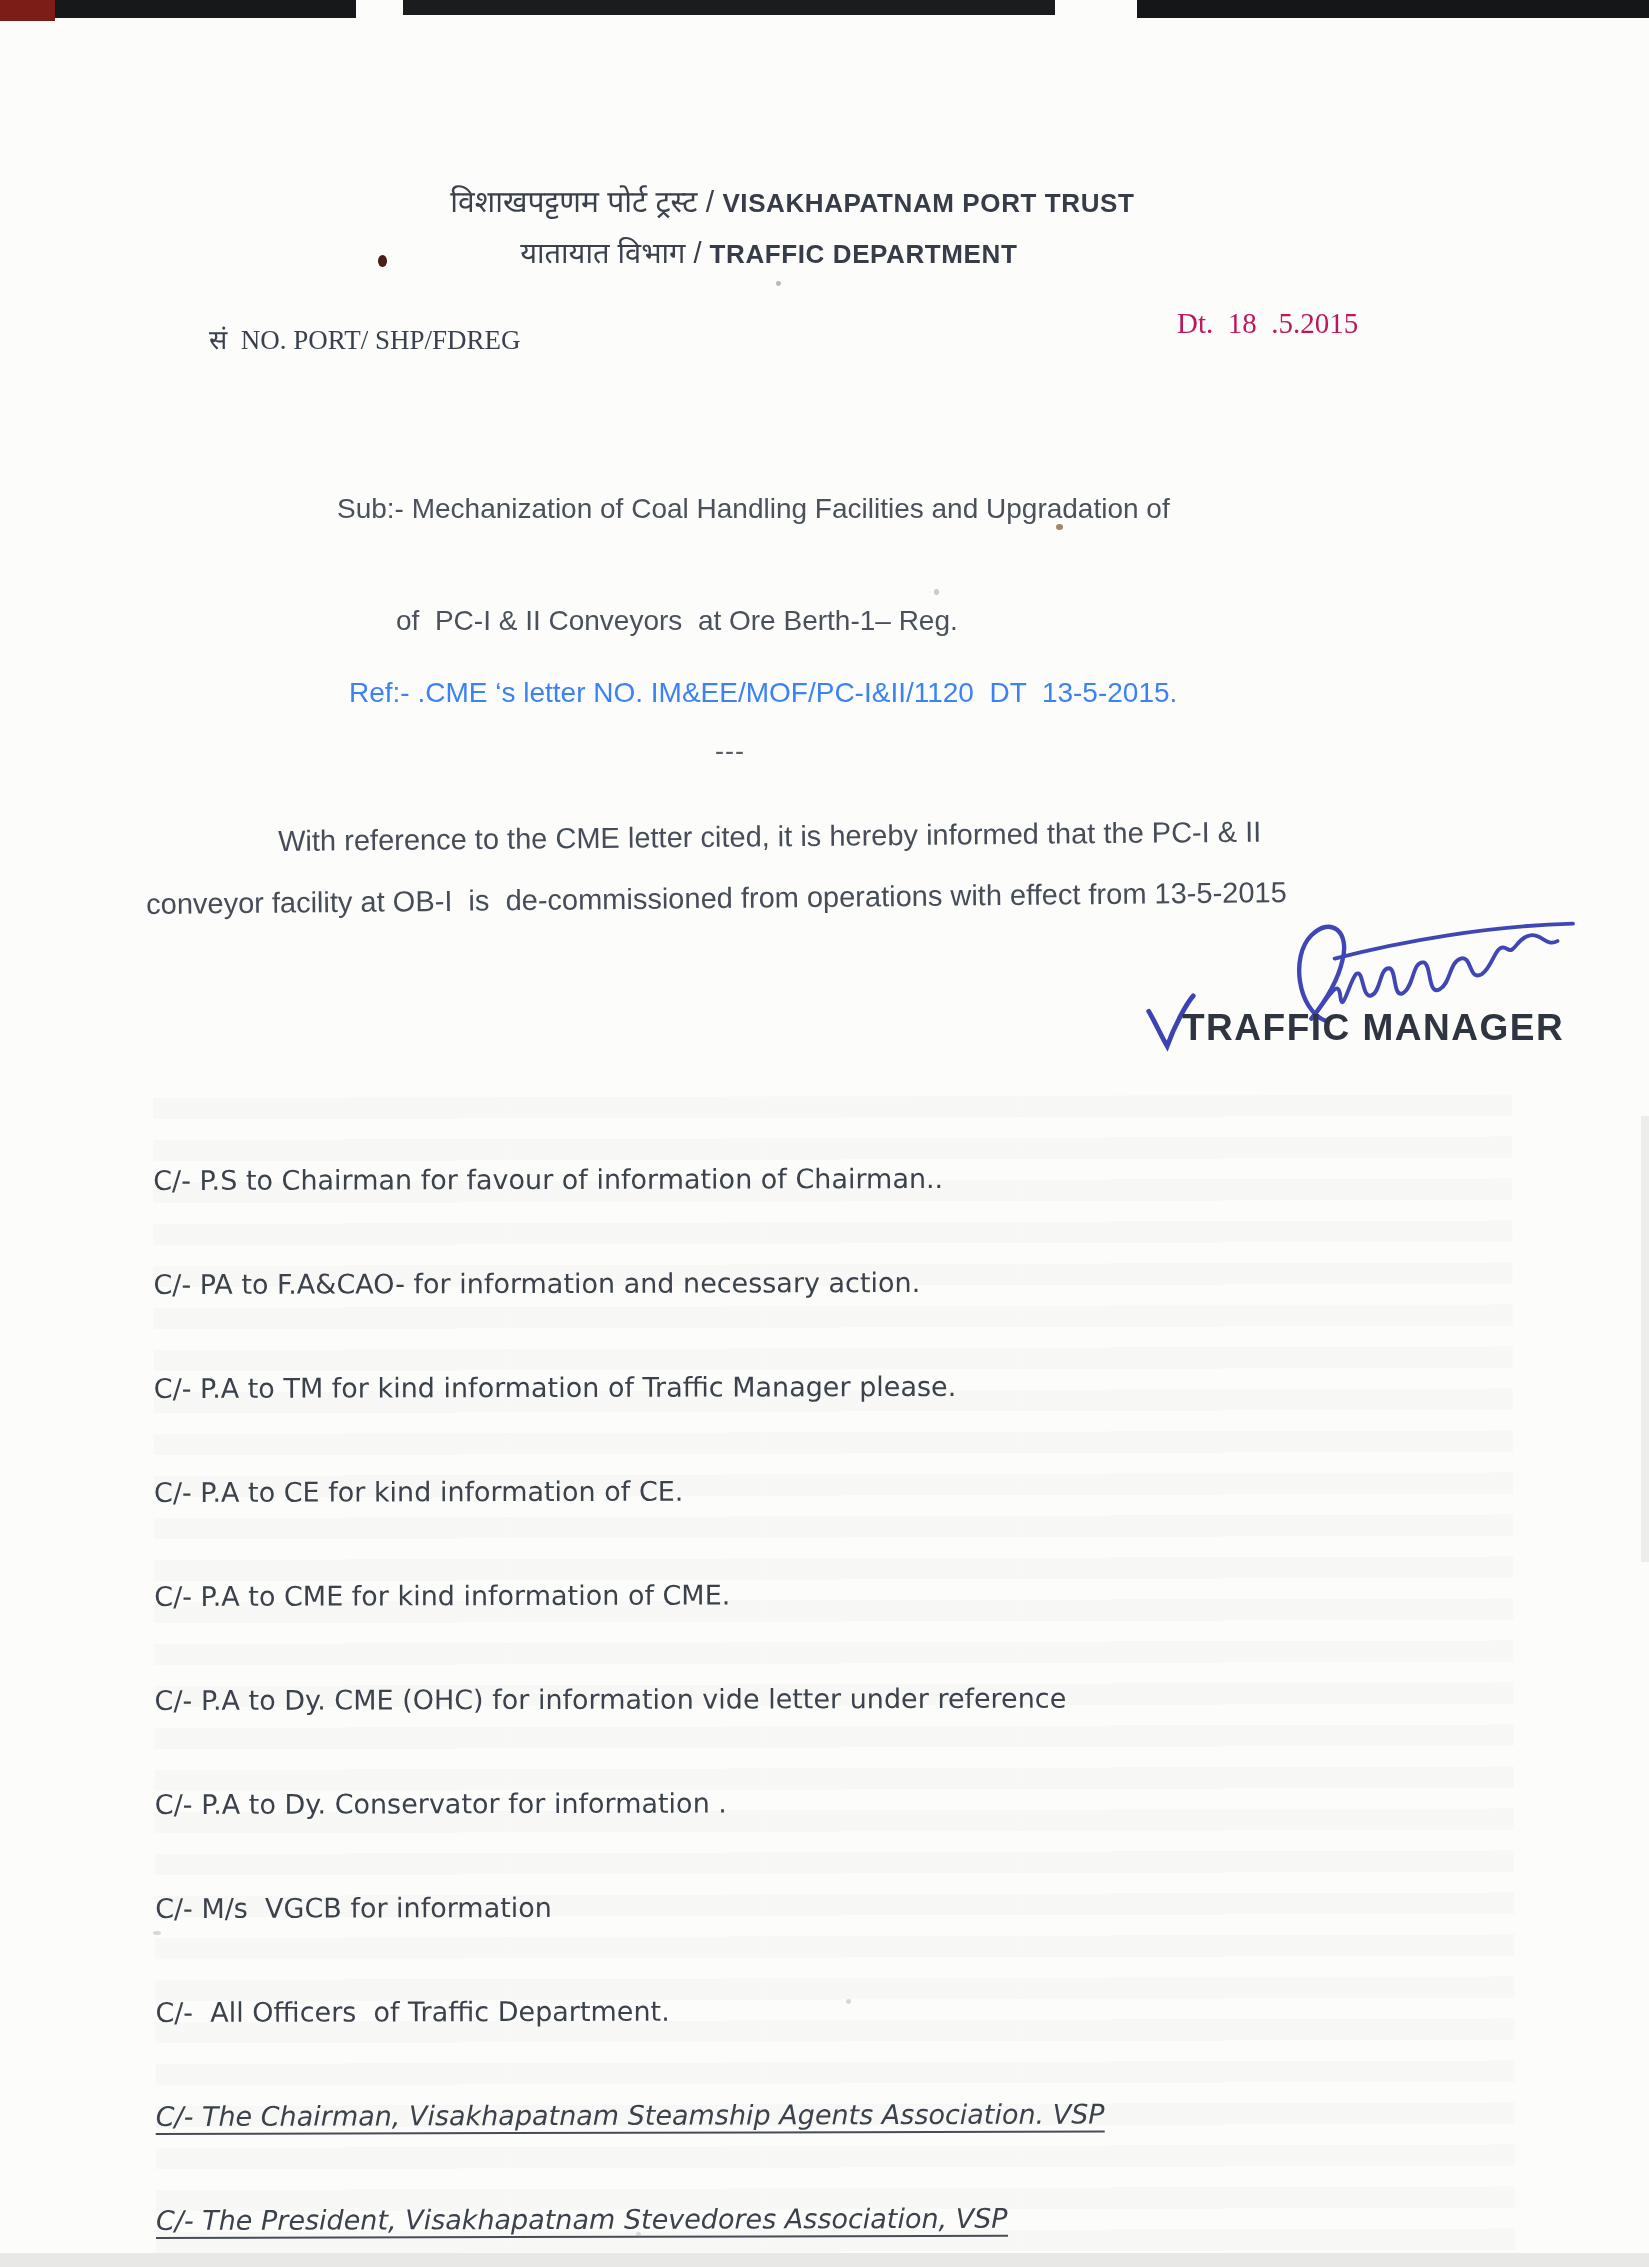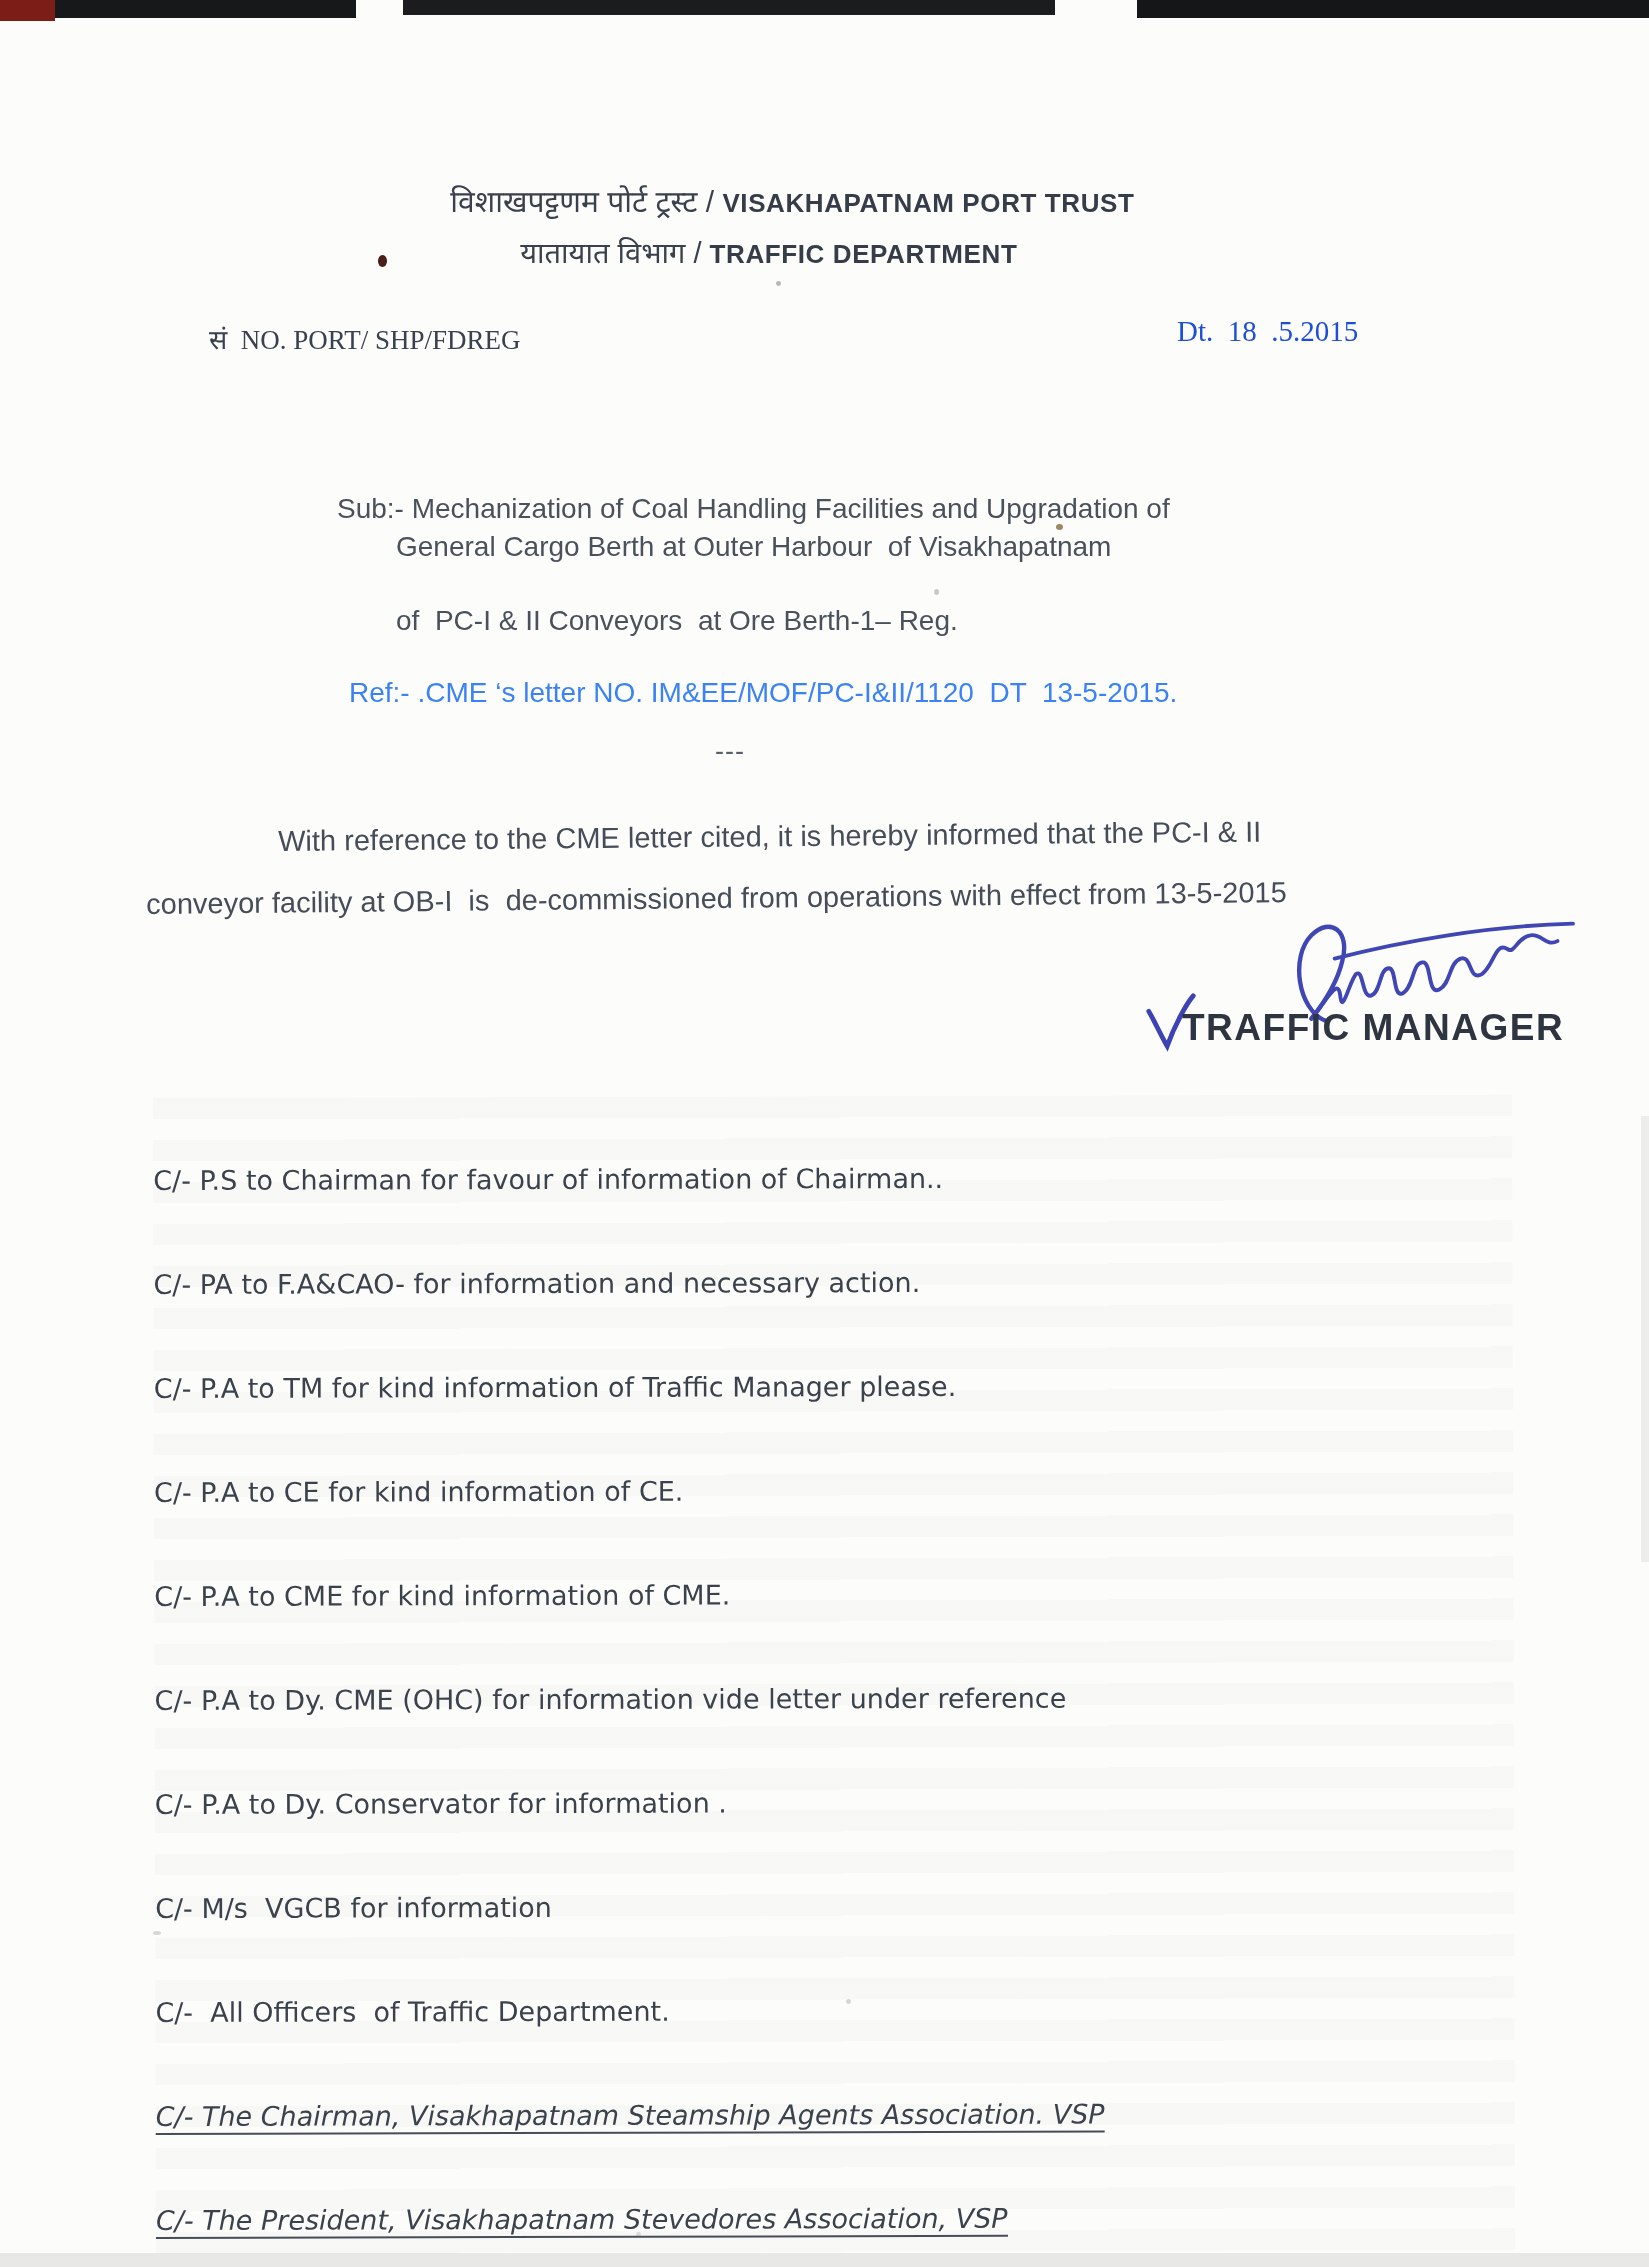--- a/index.html
+++ b/index.html
@@ -18,21 +18,21 @@
   .seg-b2 { left:403px; width:652px; height:14.6px; background:#1b1c1e; }
   .seg-b3 { left:1137px; width:512px; height:17.5px; background:#151617; }
 
   
   .hdr1 { left:417px; top:146px; font-size:30px; color:#3a414c; }
   .hdr1 .eng, .hdr2 .eng { font-weight:700; font-size:26px; letter-spacing:0.6px; color:#363d48; }
   .hdr2 { left:488px; top:199px; font-size:29px; color:#3a414c; }
   .hdr-dot { left:378px; top:255px; width:8.7px; height:11.6px; border-radius:50%; background:#4a1f17; }
 
   .refno { left:209px; top:320px; font-family:"Liberation Serif", serif; font-size:27px; color:#39404e; }
-  .date  { left:1177px; top:307px; font-family:"Liberation Serif", serif; font-size:29px; color:#1d4ed8;margin-top:8px; }
+  .date  { left:1177px; top:307px; font-family:"Liberation Serif", serif; font-size:29px; color:#be185d; }
 
   .circ { left:550px; top:439px; font-size:28px; color:#39414d;
           border-bottom:2.9px solid #3f4651; padding:0 7.8px 4.9px 0; }
   .circ .eng { font-weight:600; letter-spacing:0.3px; }
 
   .subj { font-size:28px; color:#4b515b; }
   .s1 { left:337px; top:493px; }
   .s2 { left:396px; top:531px; }
   .s3 { left:393px; top:568px; }
   .s4 { left:396px; top:605px; }
@@ -80,21 +80,20 @@
   <div class="abs hdr2">
     <span class="hindi">यातायात विभाग</span><span> / </span><span class="eng">TRAFFIC DEPARTMENT</span>
   </div>
   <div class="abs hdr-dot"></div>
 
   <div class="abs refno">सं  NO. PORT/ SHP/FDREG</div>
   <div class="abs date">Dt.  18  .5.2015</div>
 
 
   <div class="abs subj s1">Sub:- Mechanization of Coal Handling Facilities and Upgradation of</div>
-  <div class="abs subj s2">General Cargo Berth at Outer Harbour  of Visakhapatnam</div>
   <div class="abs subj s4">of  PC-I &amp; II Conveyors  at Ore Berth-1– Reg.</div>
 
   <div class="abs refline">Ref:- .CME ‘s letter NO. IM&amp;EE/MOF/PC-I&amp;II/1120  DT  13-5-2015.</div>
   <div class="abs dashes">---</div>
 
   <div class="abs body1">With reference to the CME letter cited, it is hereby informed that the PC-I &amp; II</div>
   <div class="abs body2">conveyor facility at OB-I  is  de-commissioned from operations with effect from 13-5-2015</div>
 
   <svg class="abs check-svg" width="56" height="60" viewBox="0 0 58 62">
     <path d="M6,20 C12,30 18,44 25,56 C33,34 45,12 52,4" fill="none" stroke="#3d43b2" stroke-width="5" stroke-linecap="round"></path>

